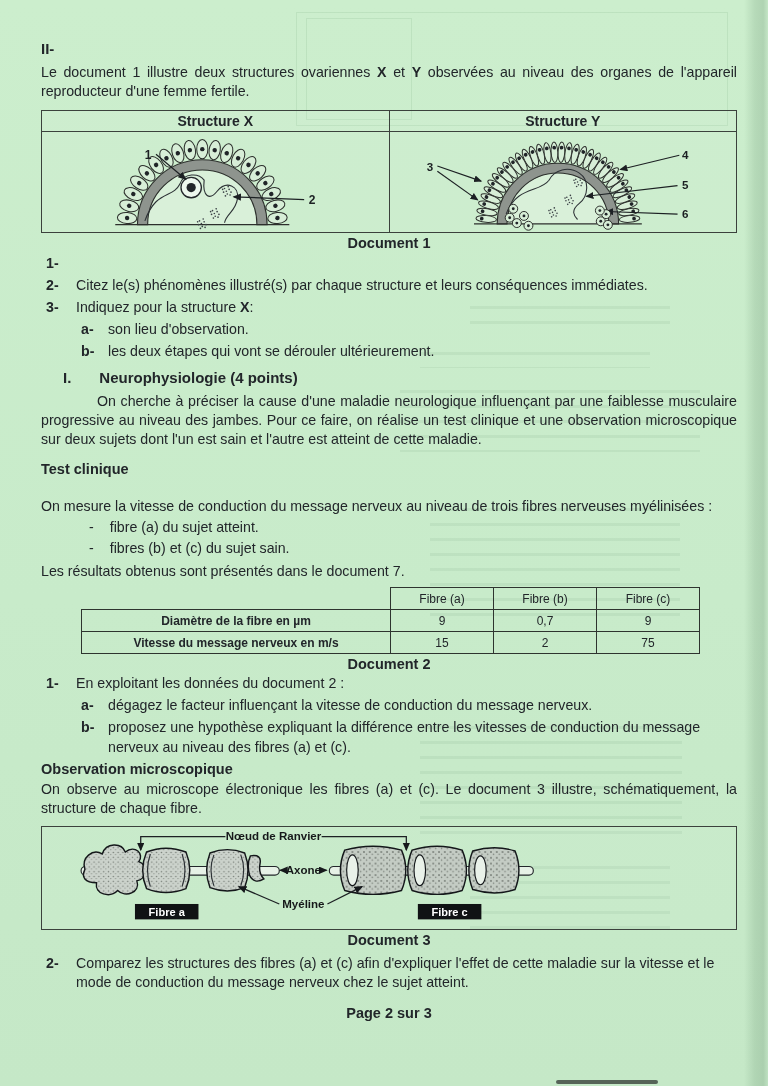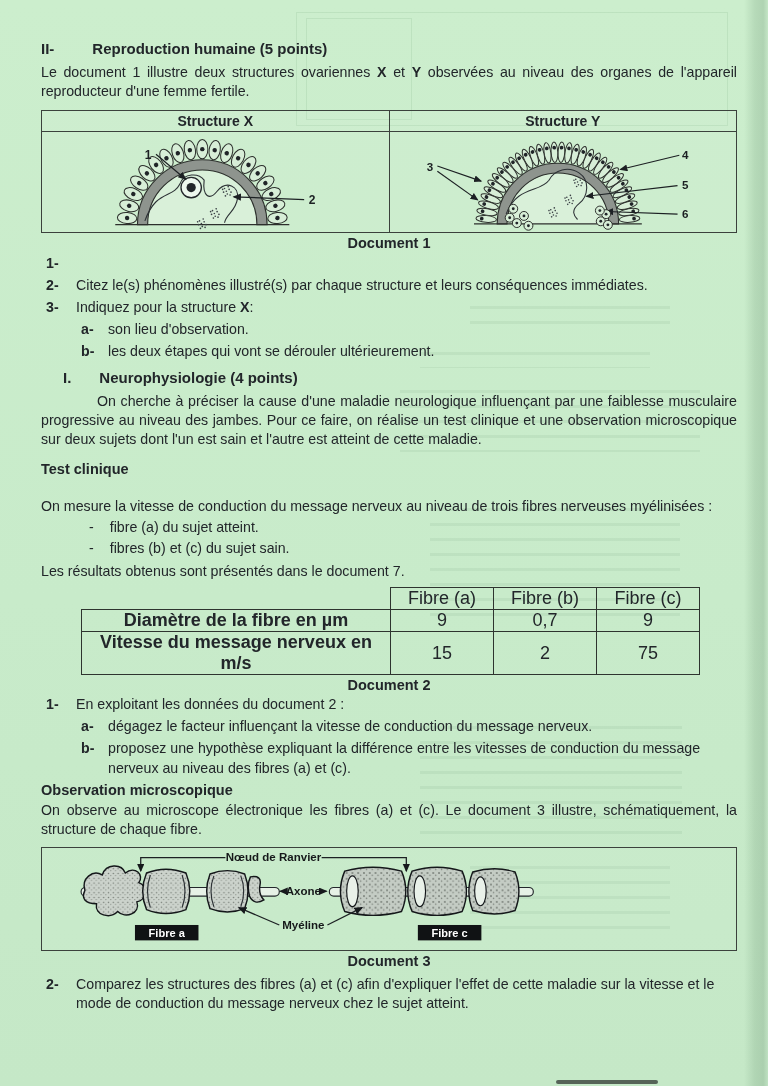--- a/index.html
+++ b/index.html
@@ -22,21 +22,21 @@
   .doc1-body>div:first-child{border-right:1.6px solid #3b413c;}
   .doc1-body svg{width:100%;height:100px;display:block;}
   .doc3box{height:102px;}
   .doc3box svg{width:100%;height:102px;display:block;}
   .caption{text-align:center;font-weight:bold;font-size:14.5px;margin-top:2px;}
   .qrow{display:flex;font-size:14.2px;line-height:1.34;margin-top:3px;}
   .qrow .n{font-weight:bold;flex:none;width:30px;padding-left:5px;}
   .qrow.sub{padding-left:40px;}
   .qrow.sub .n{width:27px;padding-left:0;}
   .dashrow{display:flex;gap:16px;padding-left:48px;font-size:14.2px;line-height:1.34;margin-top:2px;}
-  table.doc2{border-collapse:collapse;font-size:18px;margin:6px 0 0 40px;}
+  table.doc2{border-collapse:collapse;font-size:12px;margin:6px 0 0 40px;}
   .doc2 td,.doc2 th{border:1.7px solid #2e342f;padding:0 8px;height:21px;}
   .doc2 th{font-weight:bold;}
   .doc2 .rowlab{text-align:center;font-weight:bold;width:292px;}
   .doc2 .val{text-align:center;width:86px;font-weight:normal;}
   .doc2 .blank{border:none;}
   .footer{text-align:center;font-weight:bold;font-size:14.5px;margin-top:13px;}
   
   .ln{stroke:#1c2023;stroke-width:1.3;fill:none;}
   .squig{stroke:#2c3135;stroke-width:1.2;fill:none;}
   .num{font-family:"Liberation Sans",sans-serif;font-size:13px;font-weight:bold;fill:#1c2023;}
@@ -63,21 +63,20 @@
   <div class="bleed bl" style="left:420px;top:352px;width:230px;height:16px;"></div>
   <div class="bleed bl" style="left:400px;top:390px;width:300px;height:62px;"></div>
   <div class="bleed bl" style="left:430px;top:508px;width:250px;height:116px;"></div>
   <div class="bleed bl" style="left:420px;top:726px;width:262px;height:110px;"></div>
   <div class="bleed bl" style="left:470px;top:866px;width:200px;height:66px;"></div>
 
   <div class="content">
 
     <div class="h-main">
       <span>II-</span>
-      <span>Reproduction humaine (5 points)</span>
     </div>
 
     <p class="just"><span>Le document 1 illustre deux structures ovariennes </span><b>X</b><span> et </span><b>Y</b><span> observées au niveau des organes de l'appareil reproducteur d'une femme fertile.</span></p>
 
     <div class="docbox">
       <div class="doc1-head">
         <div>Structure X</div>
         <div>Structure Y</div>
       </div>
       <div class="doc1-body">
@@ -442,17 +441,18 @@
         <text class="wlbl" x="391" y="92" text-anchor="middle">Fibre c</text>
       </svg>
     </div>
     <div class="caption">Document 3</div>
 
     <div class="qrow" style="margin-top:6px">
       <span class="n">2-</span>
       <span>Comparez les structures des fibres (a) et (c) afin d'expliquer l'effet de cette maladie sur la vitesse et le mode de conduction du message nerveux chez le sujet atteint.</span>
     </div>
 
+    <div class="footer">Page 2 sur 3</div>
   </div>
 
   <div class="edge"></div>
   <div class="smudge"></div>
 </div>
 
 </body></html>

